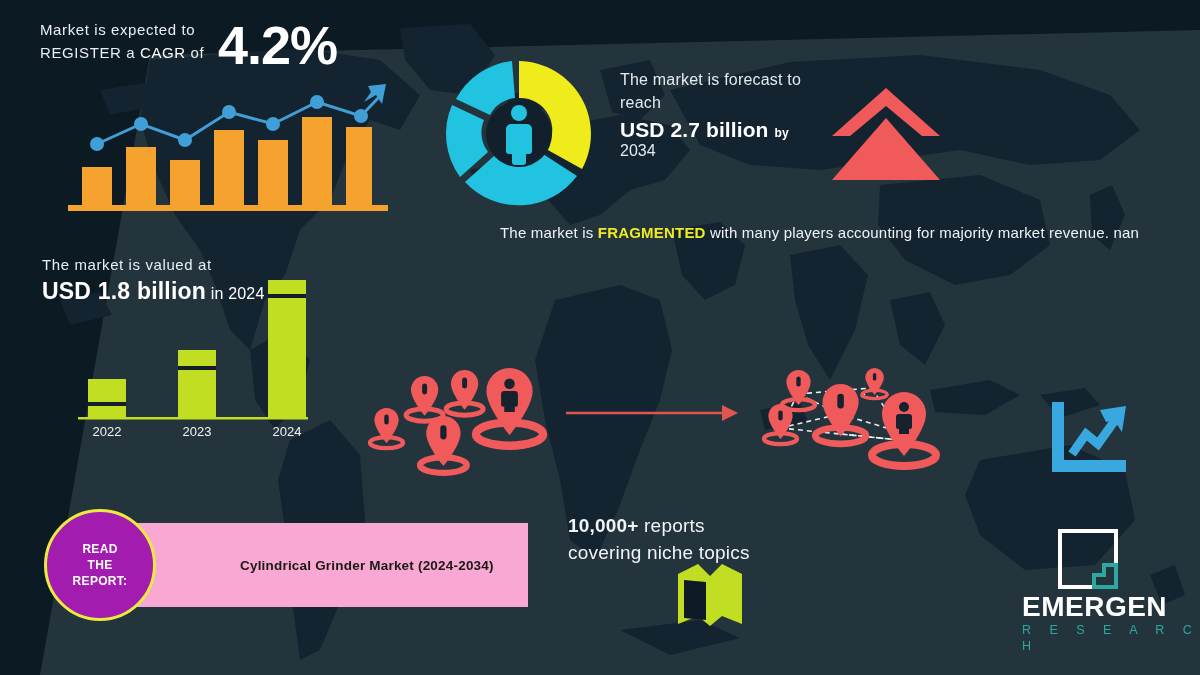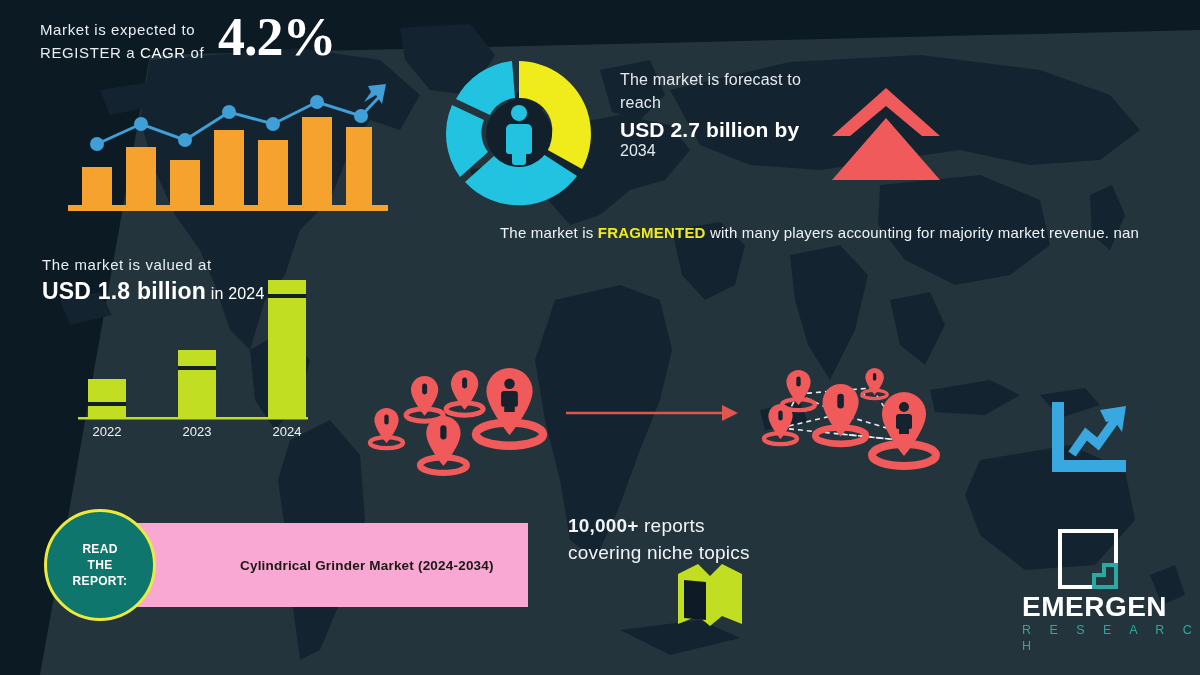--- a/index.html
+++ b/index.html
@@ -16,21 +16,21 @@
 
   
   .txt { position:absolute; z-index:5; }
 
   .cagr-line { font-size:15px; color:#e8eef2; letter-spacing:.6px; line-height:23px; white-space:nowrap; }
   .cagr-line .b { font-weight:normal; color:#ffffff; }
   .cagr-big { font-size:54px; font-weight:bold; color:#ffffff; line-height:54px; letter-spacing:-1px; }
 
   .fc-line1 { font-size:16px; color:#e3eaee; line-height:23px; letter-spacing:.2px; }
   .fc-strong { font-size:21px; font-weight:bold; color:#ffffff; letter-spacing:.1px; }
-  .fc-strong .lt { font-size:21px; font-weight:bold;text-align:center; }
+  .fc-strong .lt { font-size:12px; font-weight:bold;text-align:center; }
   .fc-year { font-size:16px; color:#e3eaee; }
 
   .frag { font-size:15px; color:#eef3f6; line-height:25px; letter-spacing:.2px; width:640px; }
   .frag .hl { color:#eeea24; font-weight:bold; }
 
   .val-line1 { font-size:15px; color:#e8eef2; letter-spacing:.6px; }
   .val-line2 { font-size:23px; font-weight:bold; color:#ffffff; letter-spacing:.2px; }
   .val-line2 .sm { font-size:16px; font-weight:normal; }
 
   .reports { font-size:19px; color:#f0f4f7; line-height:27px; letter-spacing:.2px; }
@@ -40,21 +40,21 @@
   .cta-bar {
     position:absolute; z-index:5;
     background:#f9a8d4;
   }
   .cta-bar-label {
     position:absolute; left:118px; top:50%; transform:translateY(-50%);
     font-size:13.5px; font-weight:bold; color:#1a1a12; letter-spacing:.2px; white-space:nowrap;
   }
   .cta-circle {
     position:absolute; z-index:6; border-radius:50%;
-    background:#0f766e; border:3px solid #ece93f;
+    background:#a21caf; border:3px solid #ece93f;
     display:flex; align-items:center; justify-content:center;
   }
   .cta-circle span {
     font-size:12px; font-weight:bold; color:#ffffff; text-align:center;
     line-height:16px; letter-spacing:.3px;
   }
 
   
   .logo-wrap { position:absolute; z-index:6; }
   .logo-em { font-size:28px; font-weight:bold; color:#ffffff; letter-spacing:.5px; line-height:30px; }
@@ -110,21 +110,21 @@
       <path d="M620,630 L700,620 L740,638 L670,655 Z"></path>
       <path d="M60,300 L100,292 L112,315 L70,325 Z"></path>
       <path d="M100,90 L150,82 L160,105 L110,115 Z"></path>
     </g>
   </svg>
 
   <div class="txt" style="left:40px; top:18px;">
     <div class="cagr-line">Market is expected to</div>
     <div class="cagr-line"><span>REGISTER a </span><span class="b">CAGR</span><span> of</span></div>
   </div>
-  <div class="txt cagr-big" style="left:218px; top:10px;font-family:Liberation Serif, serif;">4.2%</div>
+  <div class="txt cagr-big" style="left:218px; top:18px;">4.2%</div>
 
   <svg class="txt" style="left:68px; top:82px;" width="320" height="130" viewBox="0 0 320 130">
     <g fill="#f6a22e">
       <rect x="14" y="85" width="30" height="38"></rect>
       <rect x="58" y="65" width="30" height="58"></rect>
       <rect x="102" y="78" width="30" height="45"></rect>
       <rect x="146" y="48" width="30" height="75"></rect>
       <rect x="190" y="58" width="30" height="65"></rect>
       <rect x="234" y="35" width="30" height="88"></rect>
       <rect x="278" y="45" width="26" height="78"></rect>

